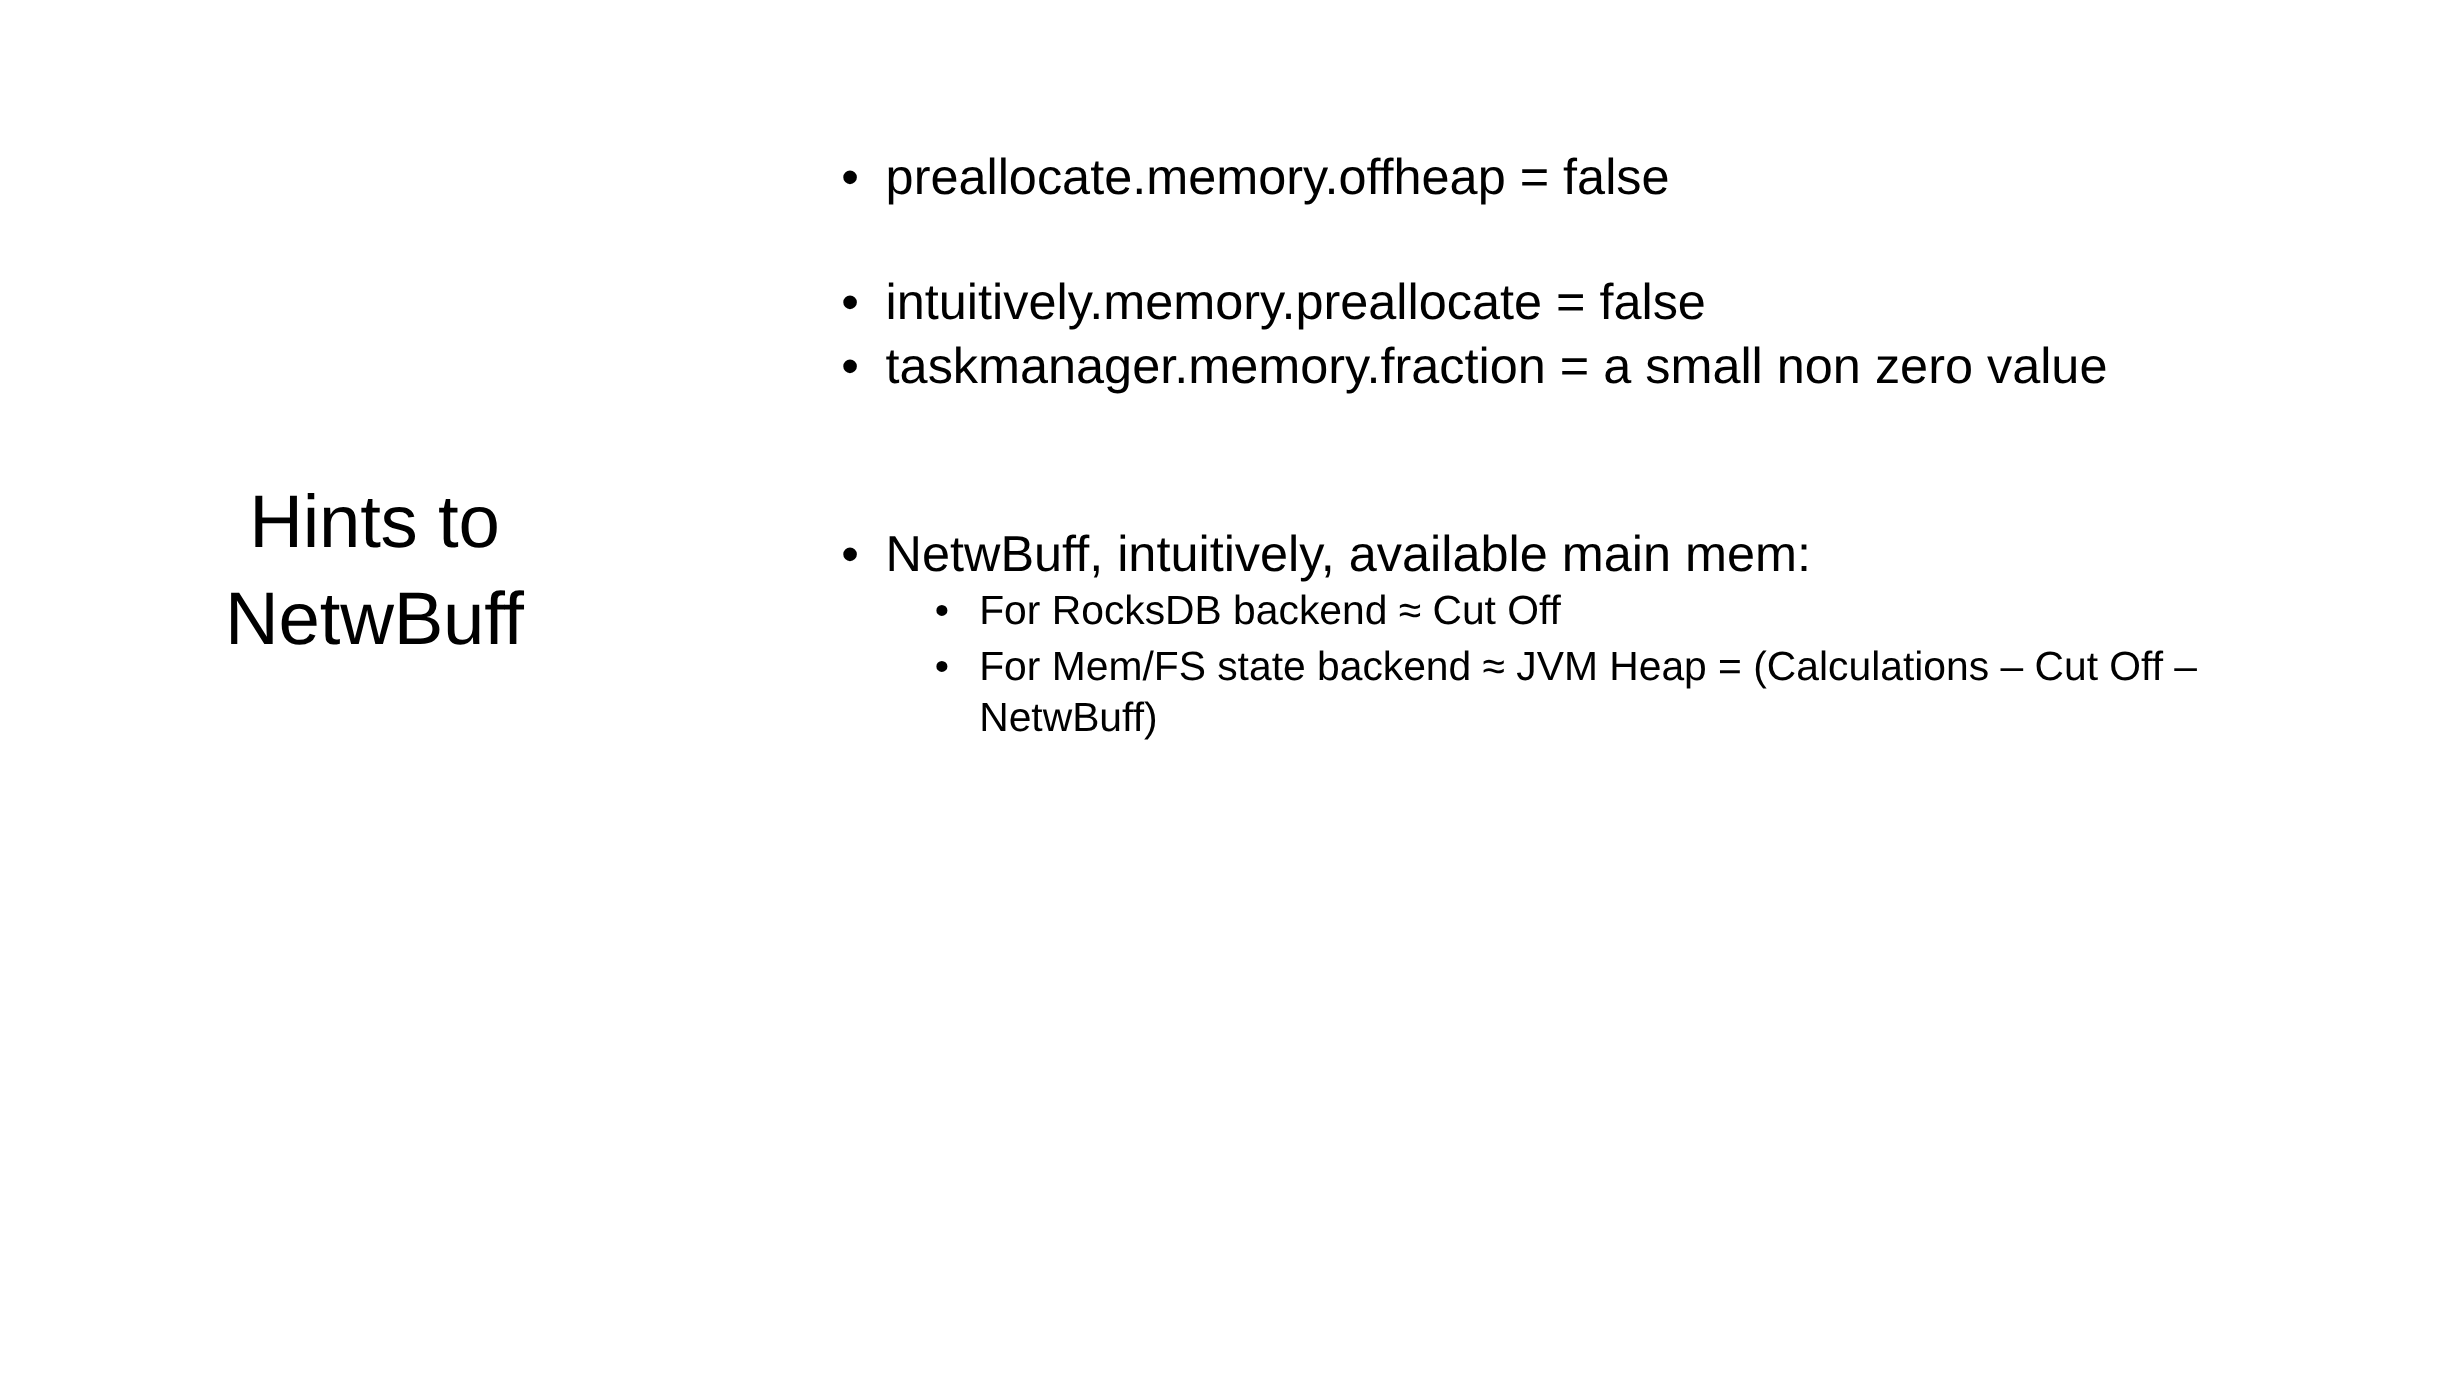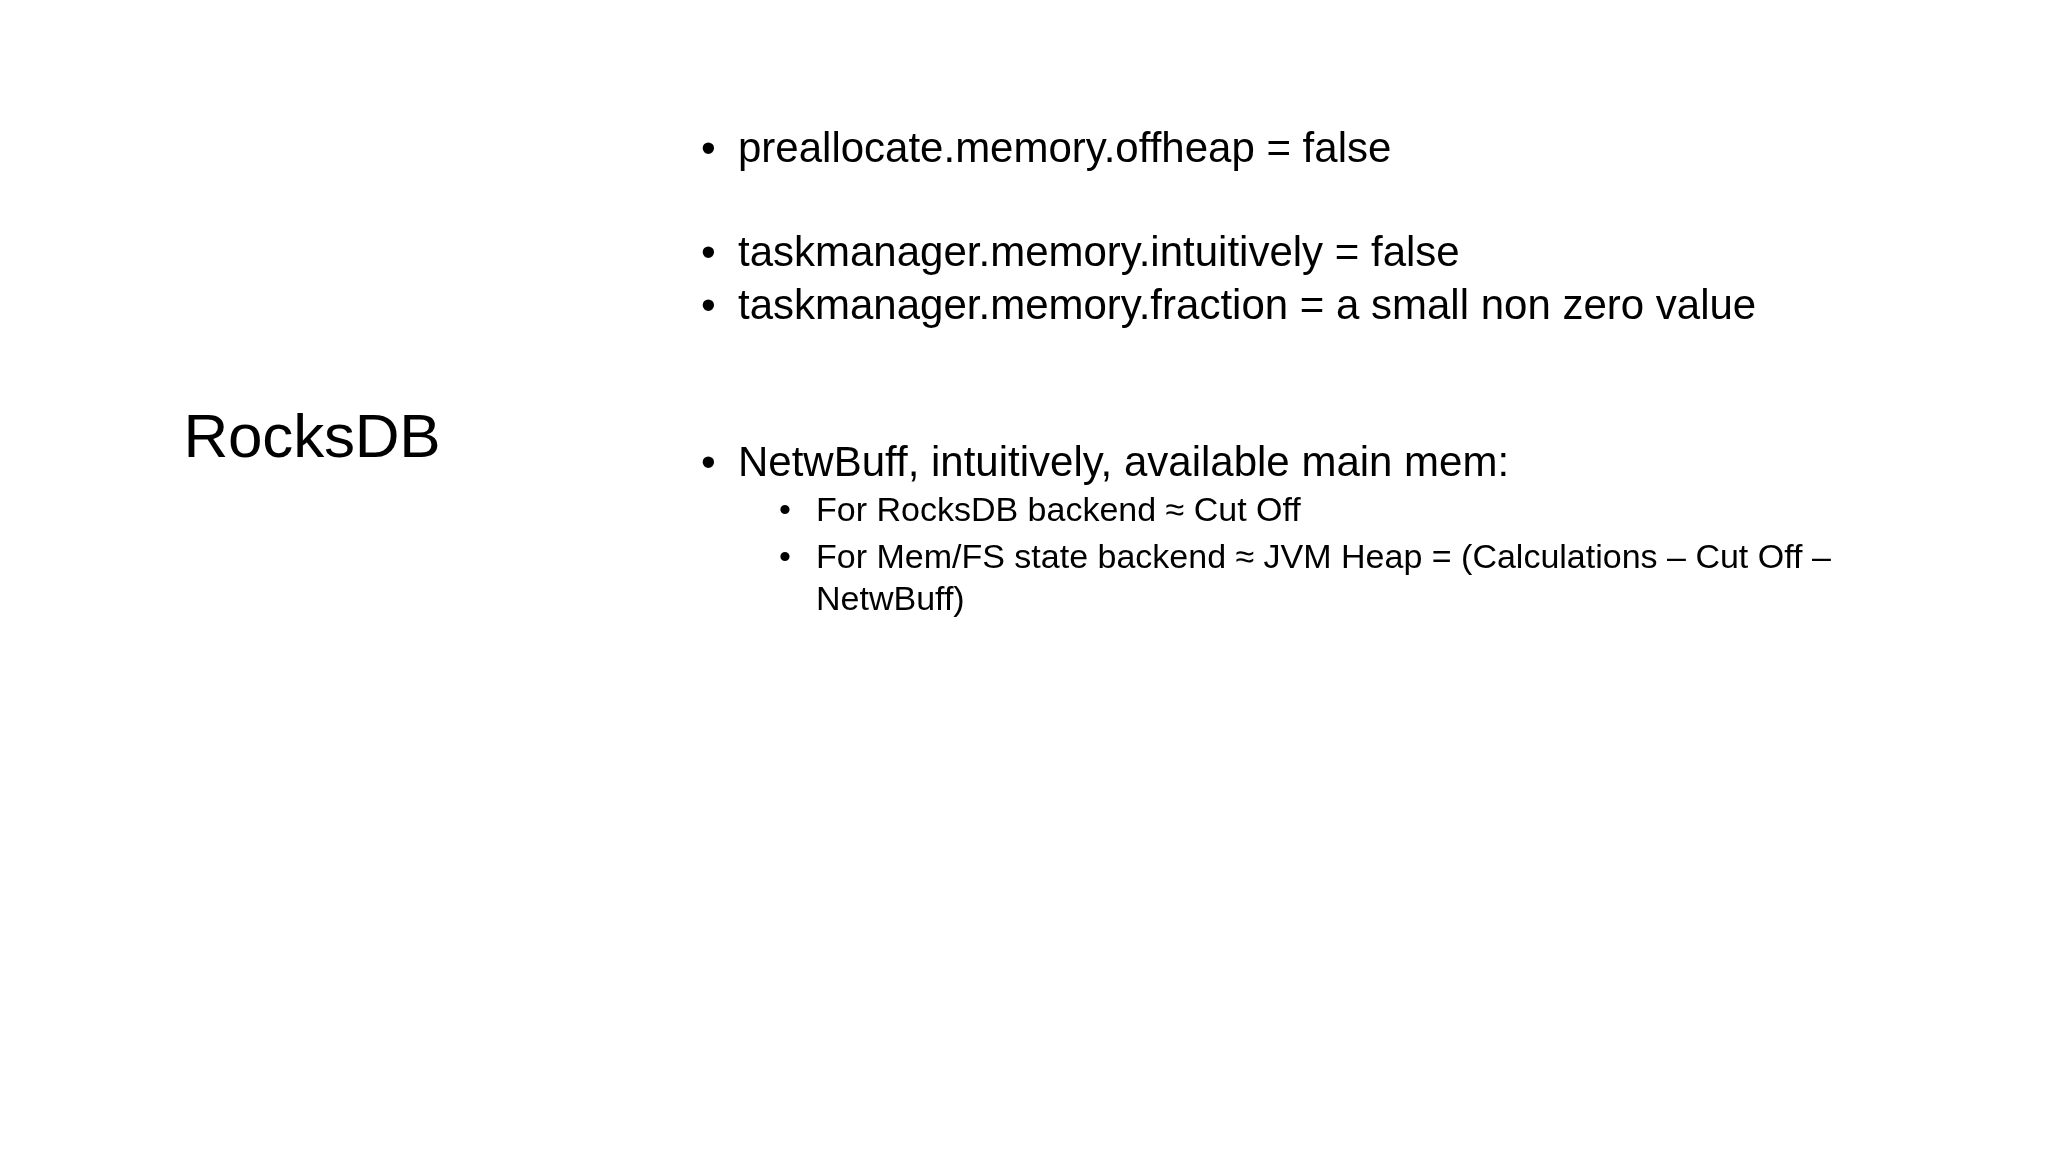--- a/index.html
+++ b/index.html
@@ -97,35 +97,36 @@
   .spacer-lvl1.tall {
     height: 52px;
   }
 </style>
 </head>
 <body>
 
 <div id="slide">
 
   <div id="title-block">
-    <div class="title-line">RocksDB</div>
+    <div class="title-line">Hints to</div>
+    <div class="title-line">NetwBuff</div>
   </div>
 
   <div id="body-block">
 
     <div class="bullet-row lvl1">
       <span class="marker">•</span>
       <span class="text">preallocate.memory.offheap = false</span>
     </div>
 
     <div class="spacer-lvl1"></div>
 
     <div class="bullet-row lvl1">
       <span class="marker">•</span>
-      <span class="text">taskmanager.memory.intuitively = false</span>
+      <span class="text">intuitively.memory.preallocate = false</span>
     </div>
 
     <div class="bullet-row lvl1">
       <span class="marker">•</span>
       <span class="text">taskmanager.memory.fraction = a small non zero value</span>
     </div>
 
     <div class="spacer-lvl1"></div>
     <div class="spacer-lvl1 tall"></div>
 

